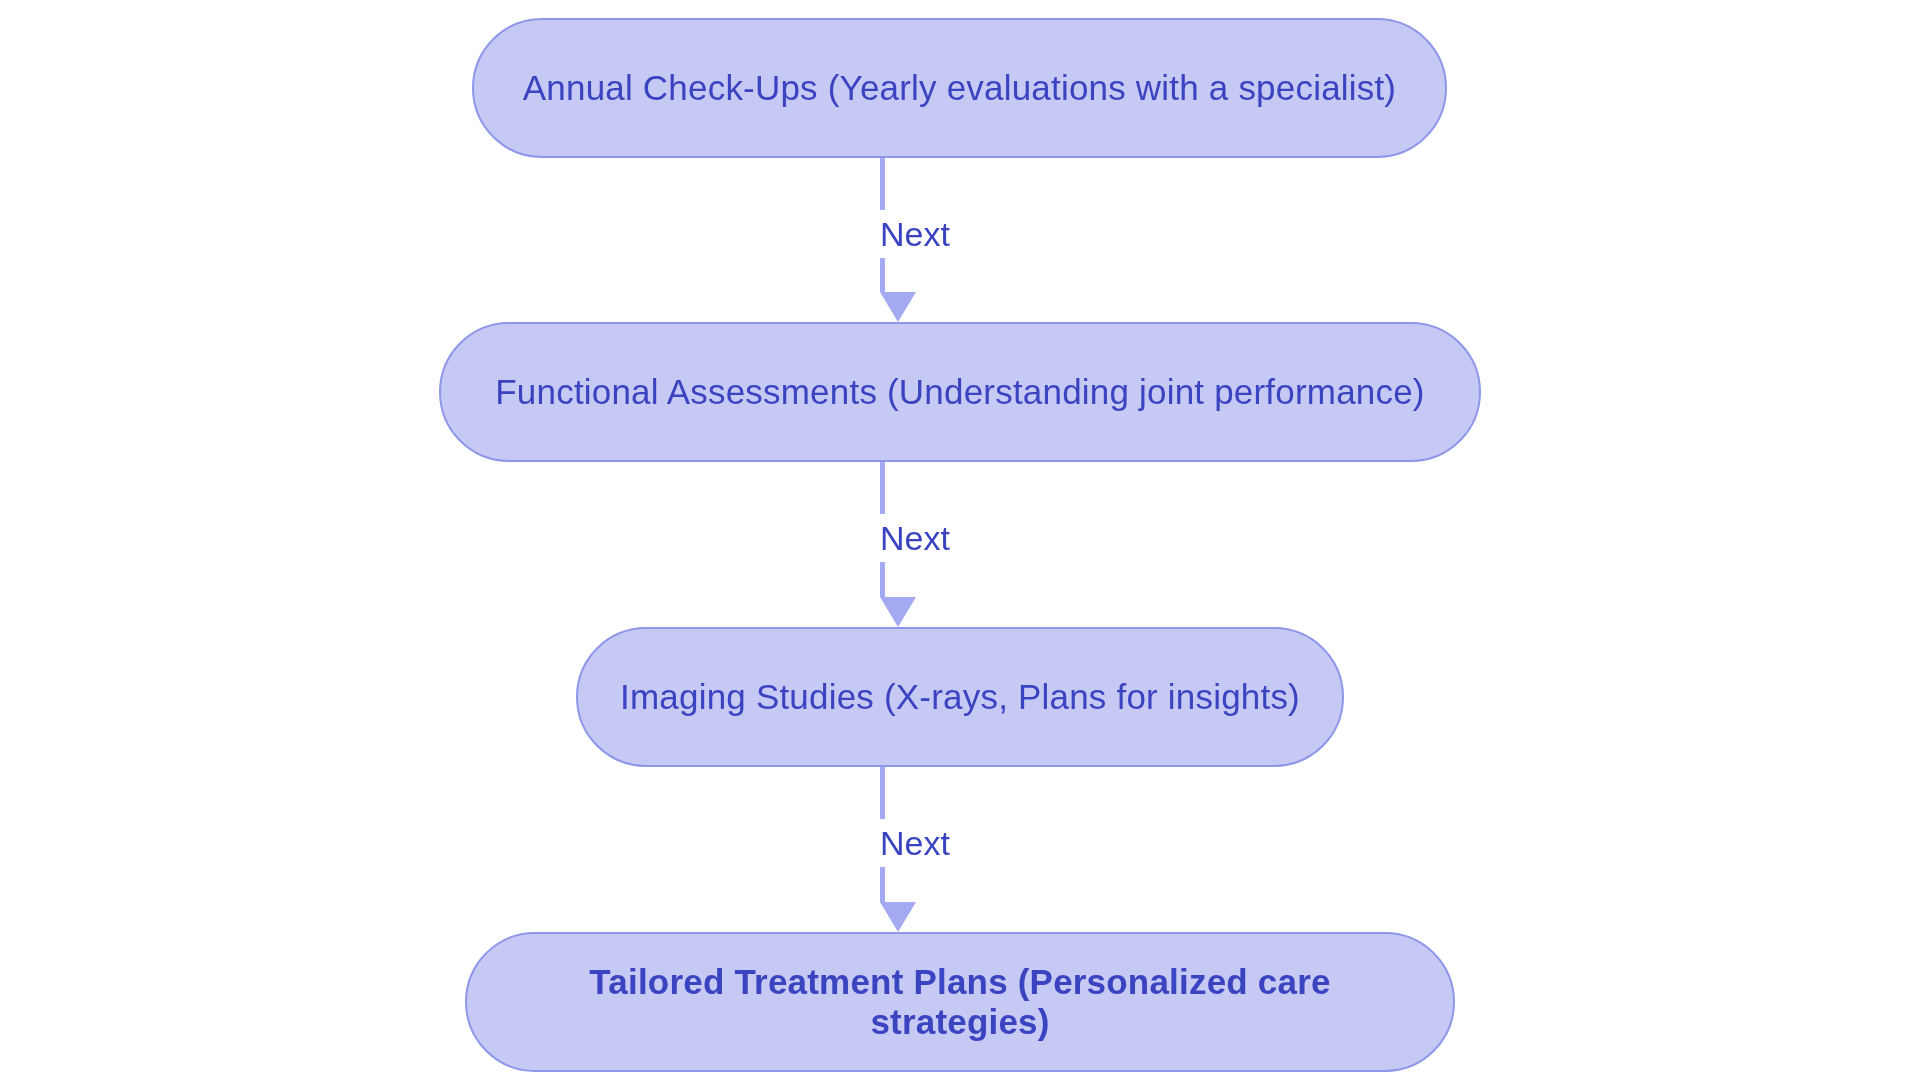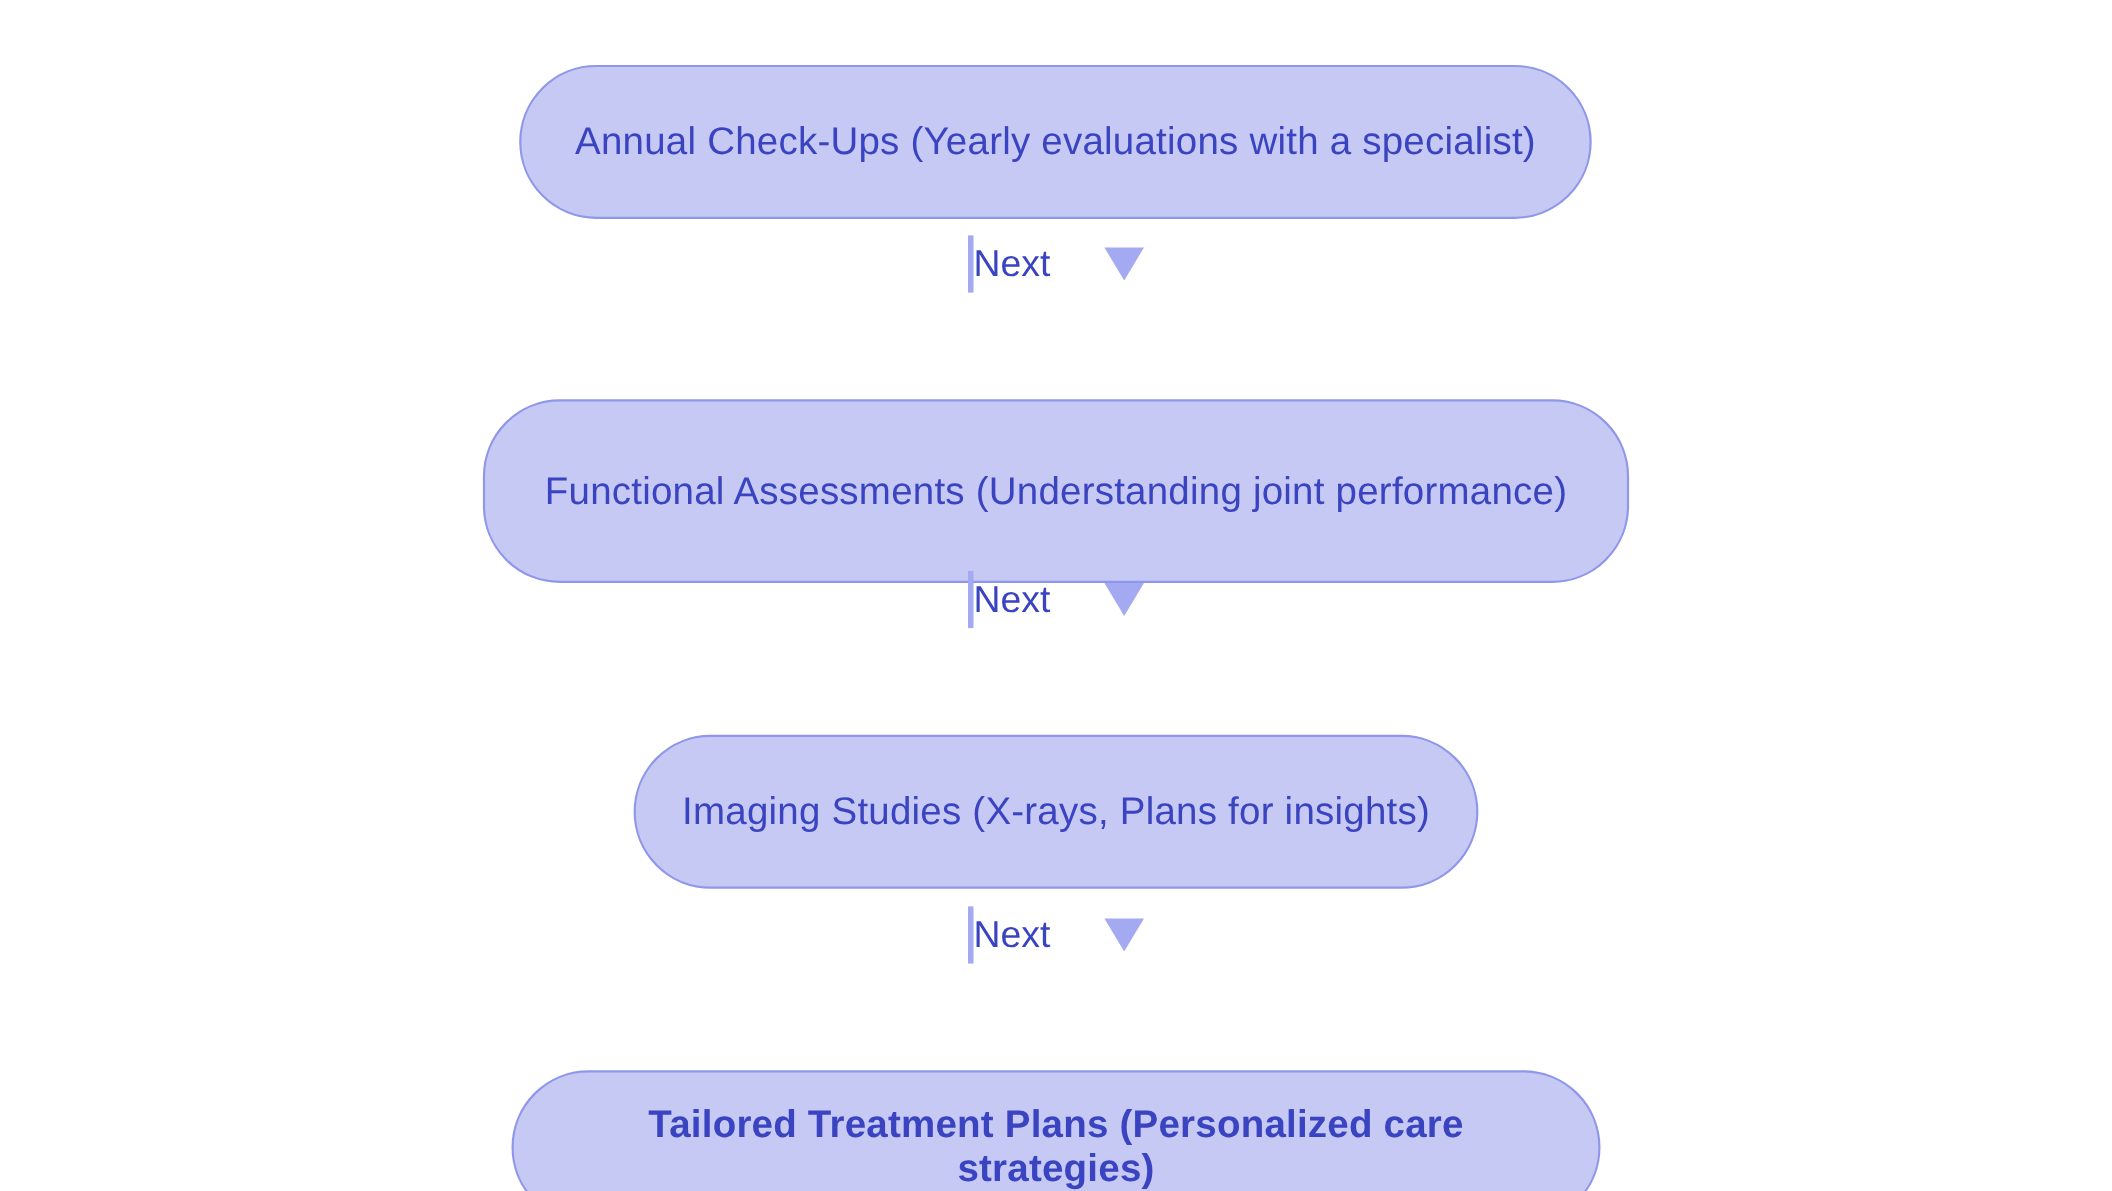--- a/index.html
+++ b/index.html
@@ -27,35 +27,34 @@
     align-items: center;
     justify-content: center;
     background: var(--node-fill);
     border: 2.5px solid var(--node-border);
     border-radius: 70px;
     color: var(--text);
     font-size: 35px;
     letter-spacing: 0.2px;
     text-align: center;
     padding: 0 30px;
-    margin-top: 41px;
   }
   .n1 { left: 472px; top:  18px; width:  975px; height: 140px; }
-  .n2 { left: 439px; top: 322px; width: 1042px; height: 167px; }
+  .n2 { left: 439px; top: 322px; width: 1042px; height: 140px; }
   .n3 { left: 576px; top: 627px; width:  768px; height: 140px; }
   .n4 { left: 465px; top: 932px; width:  990px; height: 140px; font-weight: bold; }
 
   .connector {
     position: absolute;
     left: 960px;
     transform: translateX(-50%);
     width: 160px;
     display: flex;
-    flex-direction: row;
-    align-items: center;
+    flex-direction: column;
+    align-items: flex-start;
   }
   .c1 { top: 158px; height: 164px; }
   .c2 { top: 462px; height: 165px; }
   .c3 { top: 767px; height: 165px; }
 
   .line {
     width: 5px;
     background: var(--arrow);
   }
   .line-top    { height: 52px; }

